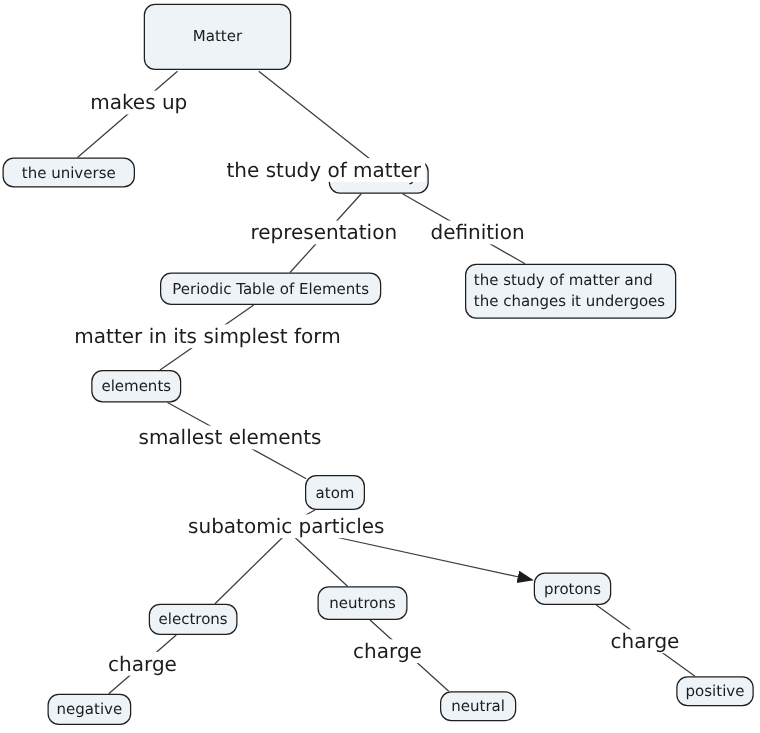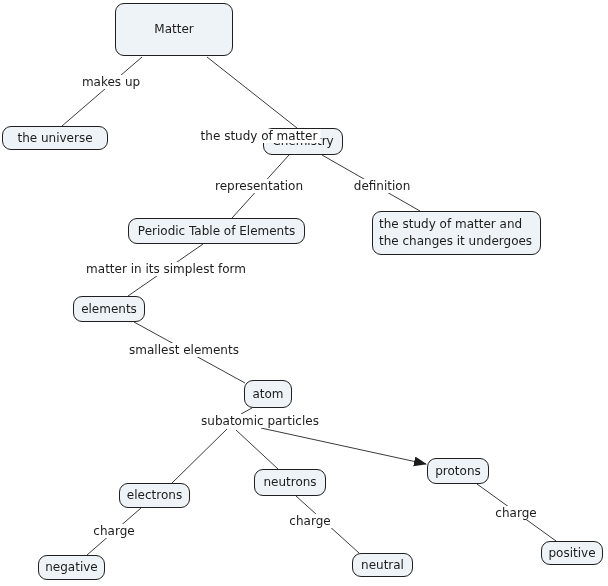--- a/index.html
+++ b/index.html
@@ -9,21 +9,21 @@
   }
   .wires{position:absolute;left:0;top:0;width:608px;height:586px;}
   .node{
     position:absolute;display:flex;align-items:center;justify-content:center;
     background:#edf3f6;border:1px solid #1f1f1f;border-radius:9px;
     font-size:12px;color:#1c1c1c;text-align:left;box-sizing:border-box;
     padding:2px 6px;line-height:1.4;
   }
   .edge-label{
     position:absolute;transform:translate(-50%,-50%);
-    background:#ffffff;padding:0 3px;font-size:12px;color:#1c1c1c;
+    background:#ffffff;padding:0 3px;font-size:16px;color:#1c1c1c;
     white-space:nowrap;
   }
 </style>
 </head>
 <body>
 
 <div class="canvas">
 
   <svg class="wires" width="608" height="586" viewBox="0 0 608 586">
     <defs>
@@ -105,21 +105,21 @@
   <div class="edge-label" style="left:259px;top:100px;margin-top:36px;">the study of matter</div>
 
   <div class="edge-label" style="left:259px;top:186px;">representation</div>
 
   <div class="edge-label" style="left:382px;top:186px;">definition</div>
 
   <div class="edge-label" style="left:166px;top:269px;">matter in its simplest form</div>
 
   <div class="edge-label" style="left:184px;top:350px;">smallest elements</div>
 
-  <div class="edge-label" style="left:229px;top:421px;margin-left:31px;">subatomic particles</div>
+  <div class="edge-label" style="left:229px;top:421px;">subatomic particles</div>
 
   <div class="edge-label" style="left:114px;top:531px;">charge</div>
 
   <div class="edge-label" style="left:310px;top:521px;">charge</div>
 
   <div class="edge-label" style="left:516px;top:513px;">charge</div>
 
 </div>
 
 </body></html>

